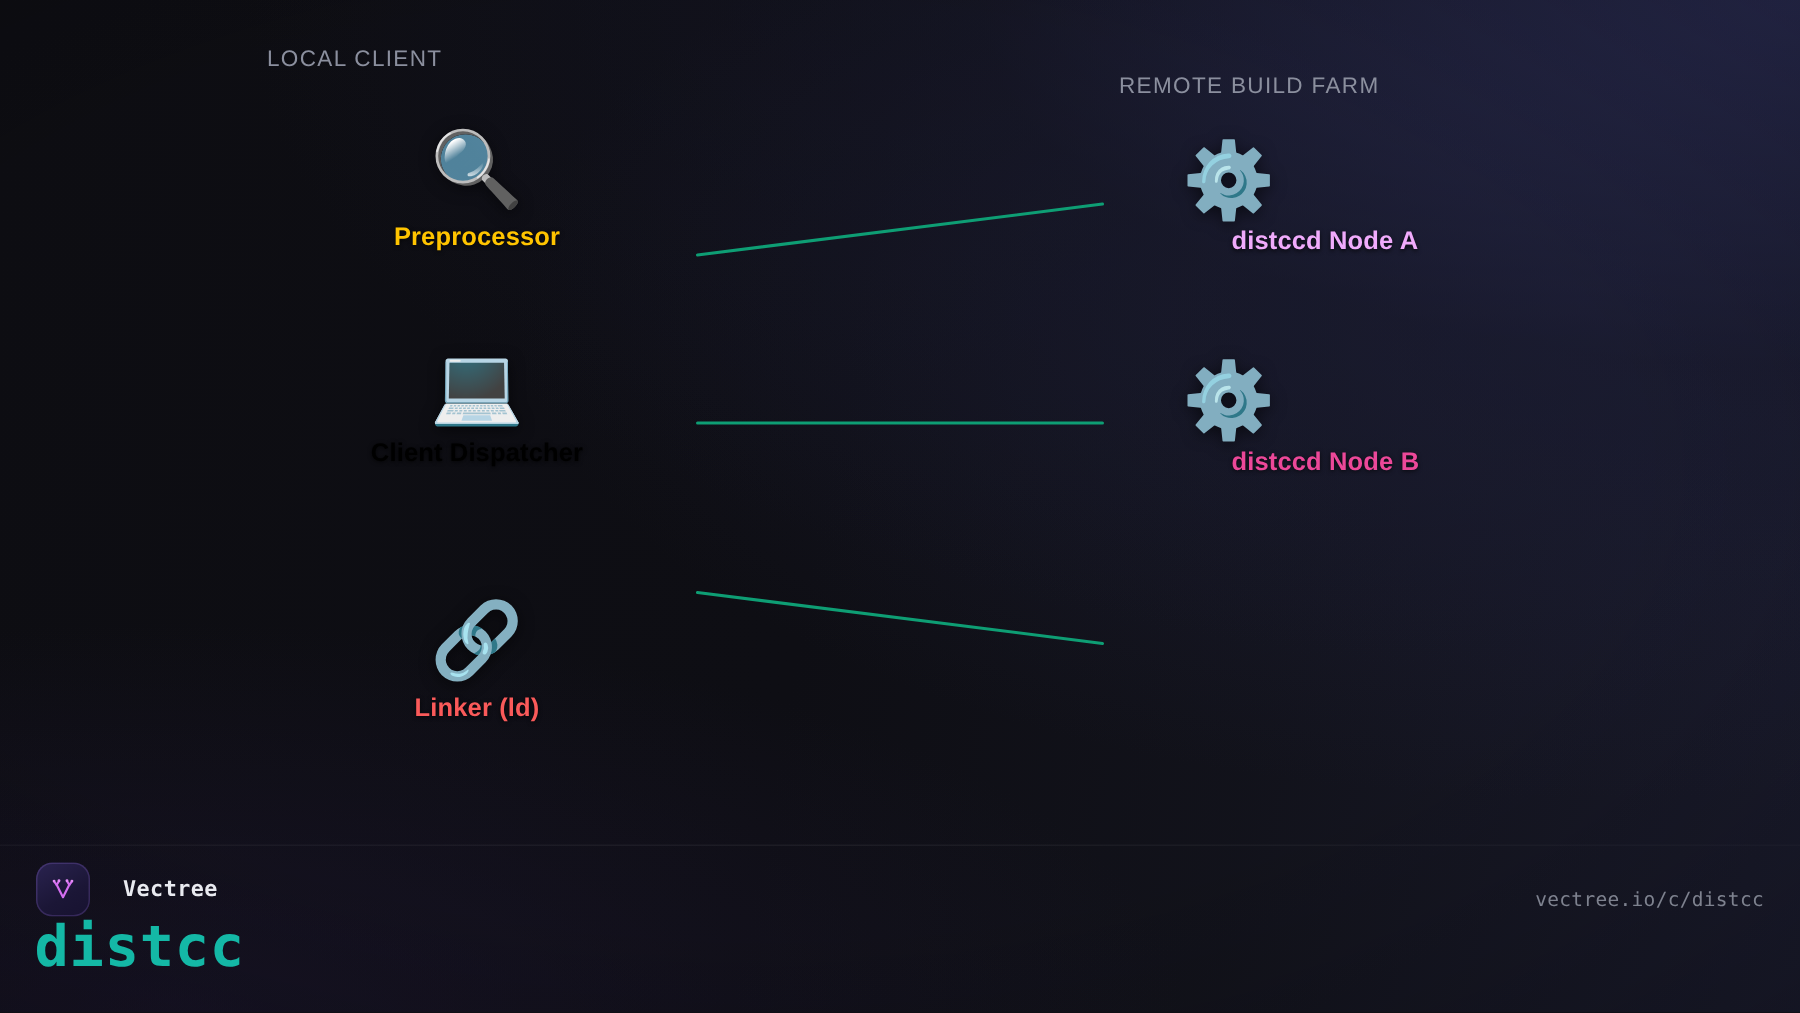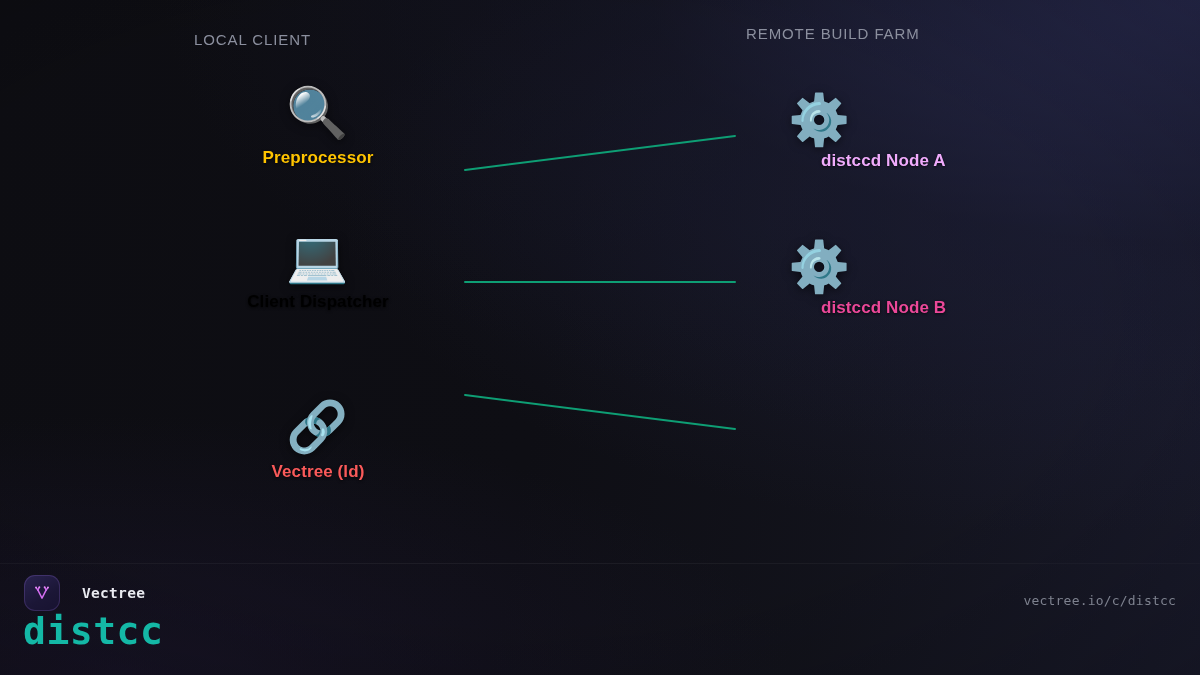--- a/index.html
+++ b/index.html
@@ -41,22 +41,22 @@
 
   
   .col-header {
     position:absolute;
     font-size:15px;
     letter-spacing:0.9px;
     color:#8b8f9e;
     font-weight:400;
     white-space:nowrap;
   }
-  #header-local  { left:194px; top:31px; }
-  #header-remote { left:746px; top:25px; }
+  #header-local  { left:178px; top:31px; }
+  #header-remote { left:746px; top:49px; }
 
   
   .node {
     position:absolute;
     display:flex;
     flex-direction:column;
     align-items:center;
     white-space:nowrap;
   }
   .node .glyph {
@@ -165,21 +165,21 @@
   <span class="node-label" style="color: rgb(255, 196, 0);">Preprocessor</span>
 </div>
 
 <div id="node-dispatcher" class="node">
   <span class="glyph">💻</span>
   <span class="node-label">Client Dispatcher</span>
 </div>
 
 <div id="node-linker" class="node">
   <span class="glyph">🔗</span>
-  <span class="node-label" style="color: rgb(250, 90, 90);">Vectree (ld)</span>
+  <span class="node-label" style="color: rgb(250, 90, 90);">Linker (ld)</span>
 </div>
 
 <div id="node-distccd-a" class="node node-right">
   <span class="glyph">⚙️</span>
   <span class="node-label" style="color: #f0abfc;">distccd Node A</span>
 </div>
 
 <div id="node-distccd-b" class="node node-right">
   <span class="glyph">⚙️</span>
   <span class="node-label" style="color: #ec4899;">distccd Node B</span>

